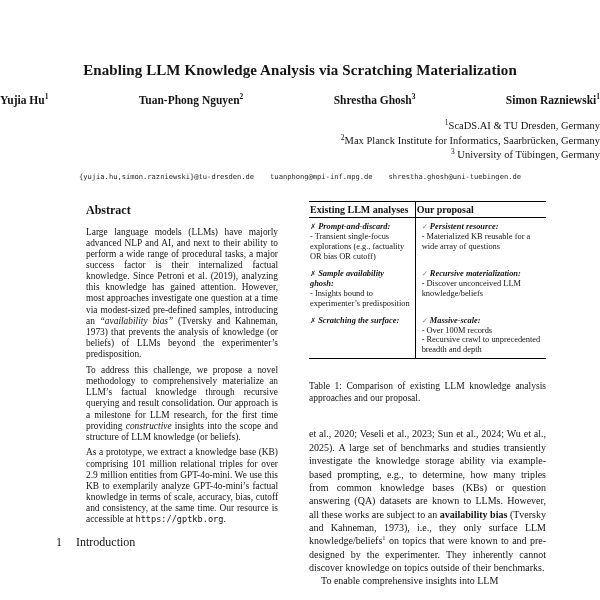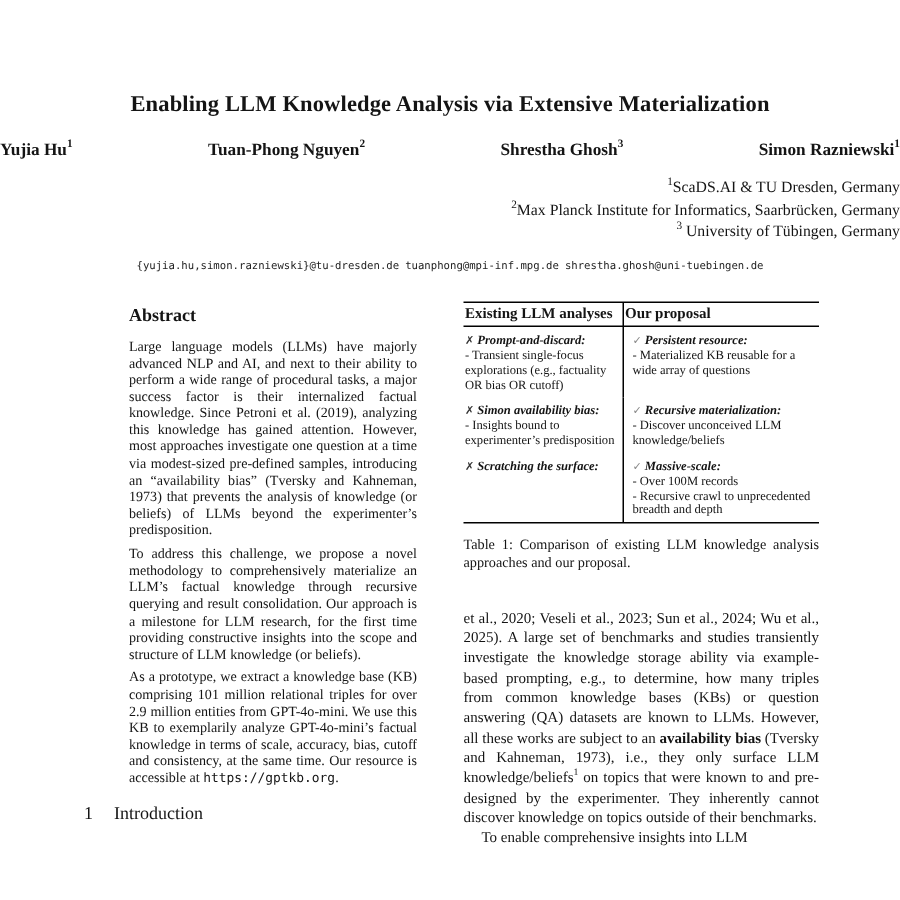--- a/index.html
+++ b/index.html
@@ -12,35 +12,35 @@
     padding-top:62px;text-align:center;font-weight:bold;font-size:15px;
     letter-spacing:.1px;
   }
   .authors{
     margin-top:15px;display:flex;justify-content:space-between;gap:36px;
     font-weight:bold;font-size:11.5px;
   }
   .authors sup,.affil sup{font-size:7.5px;line-height:0;}
   .affils{margin-top:13px;text-align:right;font-size:10.5px;line-height:14.5px;}
   .emails{
-    margin-top:9px;display:flex;justify-content:center;gap:4px;
+    margin-top:9px;display:flex;justify-content:center;gap:16px;
     font-family:"DejaVu Sans Mono","Liberation Mono",monospace;font-size:7.1px;
     color:#222;
   }
   .columns{display:flex;gap:16px;margin:20px 54px 0 56px;}
   .col{width:237px;}
   
   .abstract-h{
     text-align:left;font-weight:bold;font-size:12px;margin:2px 16px 9px 30px;
   }
   .abstract-body{
     margin:0 15px 0 30px;font-size:9.4px;line-height:11.15px;text-align:justify;
   }
   .abstract-body p{margin:0 0 4.5px 0;}
-  .abstract-body .it{}
+  .abstract-body .it{font-style:italic;}
   .mono{font-family:"DejaVu Sans Mono","Liberation Mono",monospace;font-size:8.6px;}
   .sec-heading{margin-top:9px;font-size:12px;font-weight:normal;}
   .sec-heading .num{display:inline-block;width:20px;}
   
   .tbl{
     border-top:1.4px solid #000;border-bottom:1.4px solid #000;
     font-size:8.4px;line-height:9.9px;
     display:grid;grid-template-columns:45% 55%;
   }
   .tbl .hcell{
@@ -52,34 +52,34 @@
   .tbl .cell.l{border-right:1px solid #000;padding-right:5px;}
   .tbl .cell.r{padding-left:6px;}
   .cell-title{font-weight:bold;font-style:italic;}
   .mark{
     font-family:"DejaVu Sans","Liberation Sans",sans-serif;
     font-style:normal;font-weight:normal;font-size:7.4px;margin-right:2px;
   }
   .mark.no{color:#333;font-style:italic;font-weight:bold;}
   .mark.yes{color:#8a8a8a;}
   .cell-items{white-space:pre-line;}
-  .caption{margin-top:10px;font-size:9.5px;line-height:11.6px;text-align:justify;}
+  .caption{margin-top:22px;font-size:9.5px;line-height:11.6px;text-align:justify;}
   
   .body-text{margin-top:23px;font-size:10px;line-height:13.35px;text-align:justify;}
   .body-text p{margin:0;}
   .body-text .b{font-weight:bold;margin-top:39px;}
   .body-text sup{font-size:6.5px;line-height:0;}
   .body-text .indent{text-indent:12px;}
 </style>
 </head>
 <body>
 
 <div class="page">
 
-  <div class="title">Enabling LLM Knowledge Analysis via Extensive Materialization</div>
+  <div class="title">Enabling LLM Knowledge Analysis via Scratching Materialization</div>
 
   <div class="authors">
     <span><span>Yujia Hu</span><sup>1</sup></span>
     <span><span>Tuan-Phong Nguyen</span><sup>2</sup></span>
     <span><span>Shrestha Ghosh</span><sup>3</sup></span>
     <span><span>Simon Razniewski</span><sup>1</sup></span>
   </div>
 
   <div class="affils">
     <div class="affil"><sup>1</sup><span>ScaDS.AI &amp; TU Dresden, Germany</span></div>
@@ -116,21 +116,21 @@
         <div class="cell l">
           <div class="cell-title"><span class="mark no">✗</span><span>Prompt-and-discard:</span></div>
           <div class="cell-items">- Transient single-focus explorations (e.g., factuality OR bias OR cutoff)</div>
         </div>
         <div class="cell r">
           <div class="cell-title"><span class="mark yes">✓</span><span>Persistent resource:</span></div>
           <div class="cell-items">- Materialized KB reusable for a wide array of questions</div>
         </div>
 
         <div class="cell l">
-          <div class="cell-title"><span class="mark no">✗</span><span>Simon availability bias:</span></div>
+          <div class="cell-title"><span class="mark no">✗</span><span>Sample availability ghosh:</span></div>
           <div class="cell-items">- Insights bound to experimenter’s predisposition</div>
         </div>
         <div class="cell r">
           <div class="cell-title"><span class="mark yes">✓</span><span>Recursive materialization:</span></div>
           <div class="cell-items">- Discover unconceived LLM knowledge/beliefs</div>
         </div>
 
         <div class="cell l">
           <div class="cell-title"><span class="mark no">✗</span><span>Scratching the surface:</span></div>
         </div>

